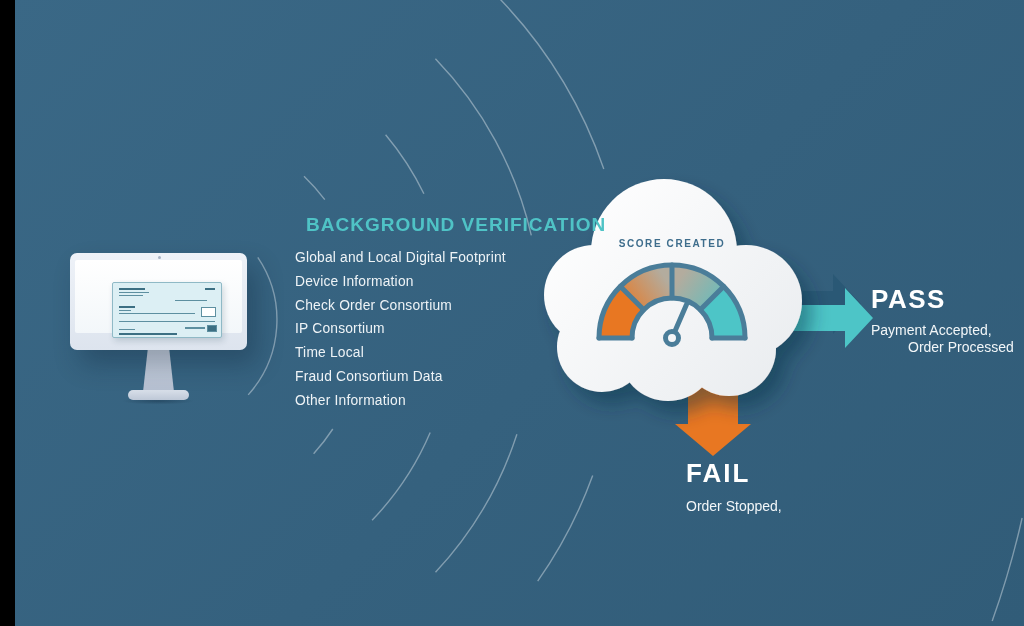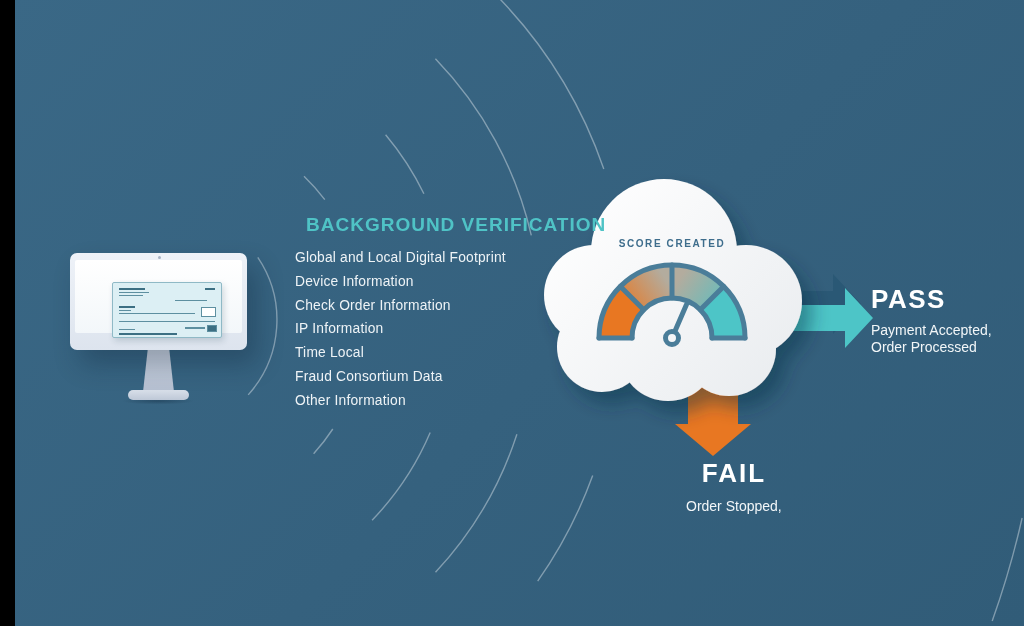--- a/index.html
+++ b/index.html
@@ -77,24 +77,24 @@
   svg.flow{position:absolute;left:0;top:0;z-index:12;}
 
   
   .score-label{
     position:absolute;left:572px;top:238px;width:200px;text-align:center;z-index:16;
     color:#3e6d8c;font-size:10px;font-weight:bold;letter-spacing:1.6px;
   }
   .pass-block{position:absolute;left:871px;top:284px;z-index:16;color:#fff;}
   .pass-block .title{font-size:26px;font-weight:bold;letter-spacing:1.5px;}
   .pass-block .line{font-size:14px;line-height:16.5px;color:#f2f6f8;margin-top:2px;}
-  .pass-block .line + .line{margin-top:0;}
+  .pass-block .line + .line{margin-top:0;margin-left:37px;}
   .pass-block .title{margin-bottom:7px;}
   .fail-block{position:absolute;left:686px;top:458px;z-index:16;color:#fff;}
-  .fail-block .title{font-size:26px;font-weight:bold;letter-spacing:2px;margin-bottom:8px;text-align:center;}
+  .fail-block .title{font-size:26px;font-weight:bold;letter-spacing:2px;margin-bottom:8px;}
   .fail-block .line{font-size:14px;line-height:18.5px;color:#f2f6f8;}
 </style>
 </head>
 <body>
 
 <div class="stage">
 
   <svg class="arcs" width="1024" height="626" viewBox="0 0 1024 626" aria-hidden="true">
     <path d="M304,176.2 A200,200 0 0 1 324.8,199.6"></path>
     <path d="M385.6,134.8 A288,288 0 0 1 423.9,193.8"></path>
@@ -133,22 +133,22 @@
         </div>
       </div>
     </div>
   </div>
 
 
   <div class="verification">
     <h2>BACKGROUND VERIFICATION</h2>
     <span class="item">Global and Local Digital Footprint</span>
     <span class="item">Device Information</span>
-    <span class="item">Check Order Information</span>
-    <span class="item">IP Information</span>
+    <span class="item">Check Order Consortium</span>
+    <span class="item">IP Consortium</span>
     <span class="item">Time Local</span>
     <span class="item">Fraud Consortium Data</span>
     <span class="item">Other Information</span>
   </div>
 
   <svg class="flow" width="1024" height="626" viewBox="0 0 1024 626">
     <defs>
       <linearGradient id="cloudFill" x1="560" y1="200" x2="770" y2="410" gradientUnits="userSpaceOnUse">
         <stop offset="0" stop-color="#ffffff"></stop>
         <stop offset="1" stop-color="#e9ecef"></stop>

